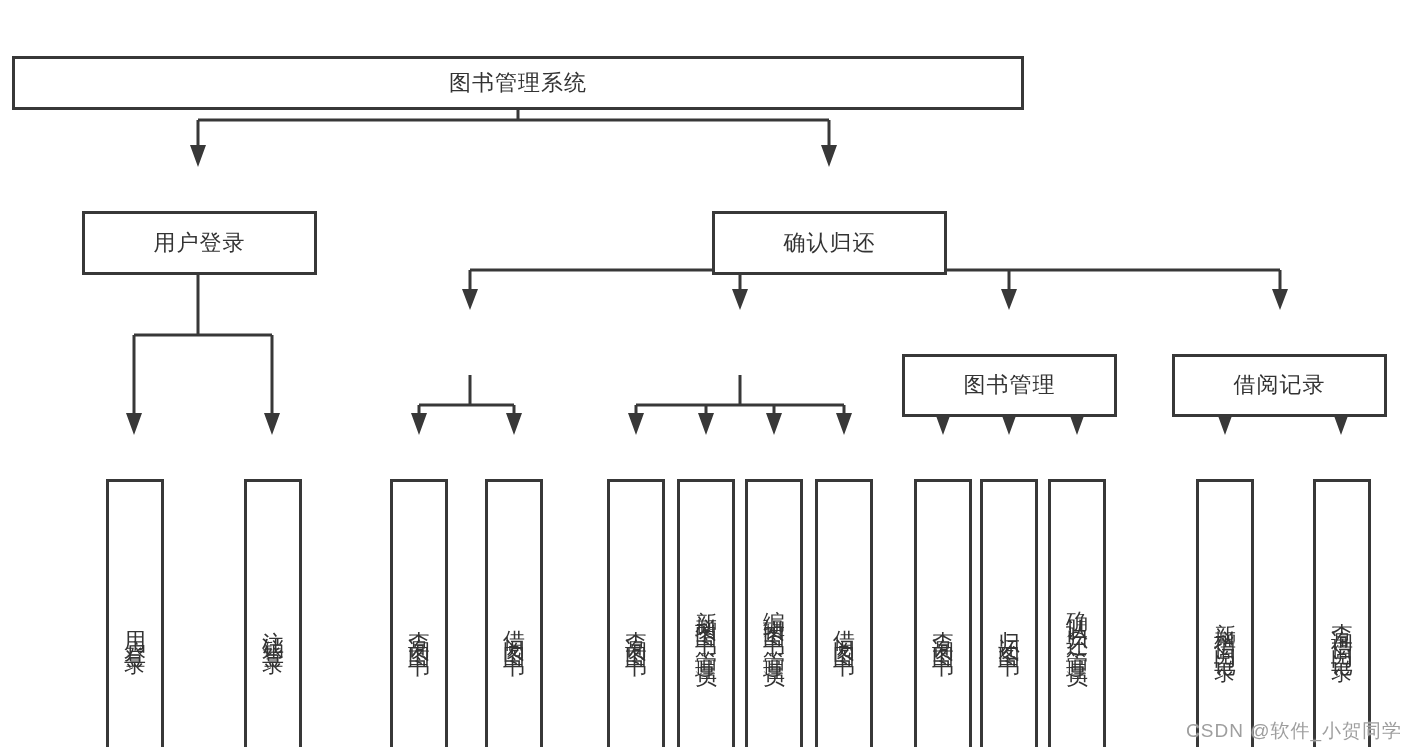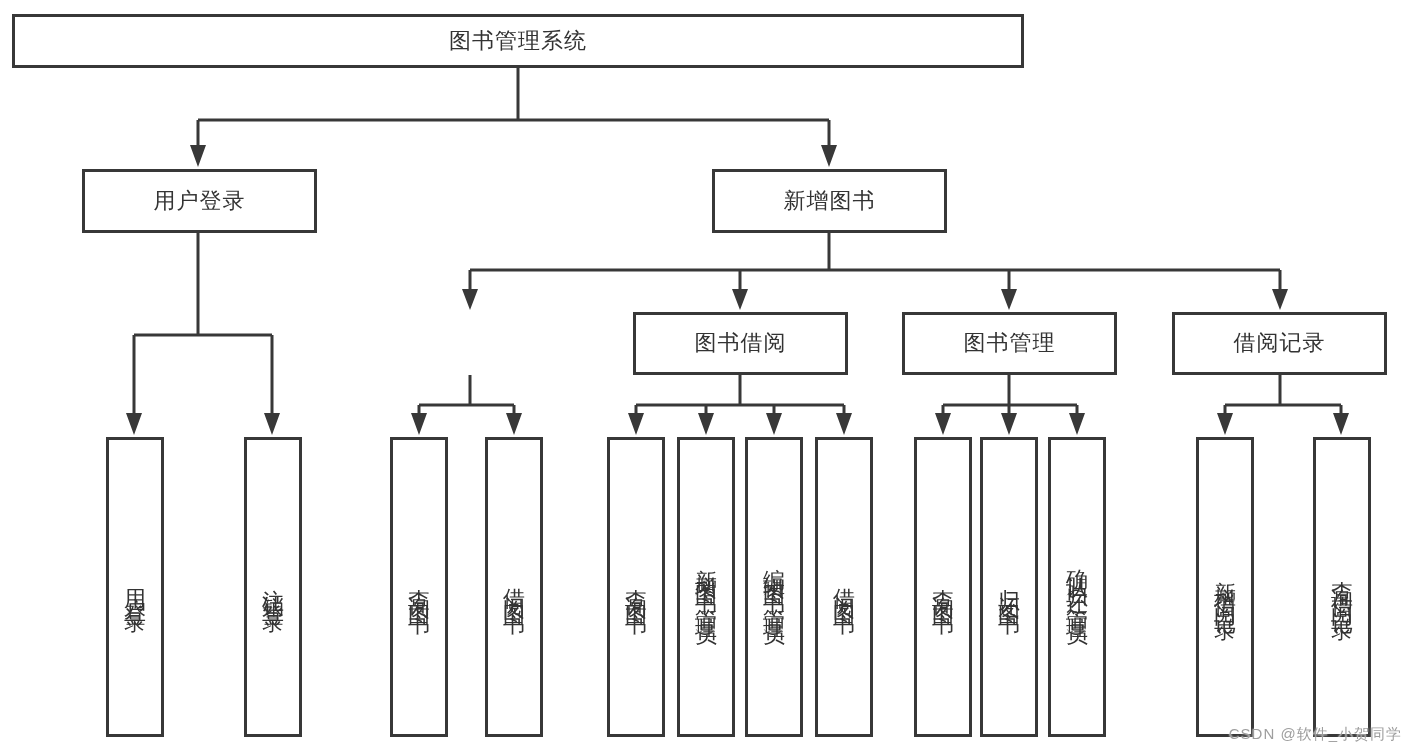--- a/index.html
+++ b/index.html
@@ -28,31 +28,32 @@
     border: 3px solid #383838;
     background: #ffffff;
     color: #333333;
     display: flex;
     align-items: center;
     justify-content: center;
     font-size: 22px;
     letter-spacing: 1px;
     text-align: center;
     line-height: 1.2;
+    margin-top: 42px;
   }
   .node.v {
     writing-mode: vertical-rl;
     letter-spacing: 8px;
     line-height: 1;
   }
   .watermark {
     position: absolute;
     right: 3px;
     bottom: 3px;
-    font-size: 15px;
+    font-size: 19px;
     color: #9e9e9e;
     letter-spacing: 1px;
     text-shadow: 0 0 2px #ffffff;
     white-space: nowrap;
   }
 </style>
 </head>
 <body>
 
 <div class="canvas">
@@ -87,23 +88,22 @@
         M1001 413 H1017 L1009 435 Z
         M1069 413 H1085 L1077 435 Z
         M1217 413 H1233 L1225 435 Z
         M1333 413 H1349 L1341 435 Z"></path>
     </g>
   </svg>
 
   <div class="node h" style="left:12px; top:14px; width:1012px; height:54px">图书管理系统</div>
 
   <div class="node h" style="left:82px; top:169px; width:235px; height:64px">用户登录</div>
-  <div class="node h" style="left:712px; top:169px; width:235px; height:64px">新增图书</div>
+  <div class="node h" style="left:712px; top:169px; width:235px; height:64px">确认归还</div>
 
-  <div class="node h" style="left:633px; top:312px; width:215px; height:63px">图书借阅</div>
   <div class="node h" style="left:902px; top:312px; width:215px; height:63px">图书管理</div>
   <div class="node h" style="left:1172px; top:312px; width:215px; height:63px">借阅记录</div>
 
   <div class="node v" style="left:106px; top:437px; width:58px; height:300px">用户登录</div>
   <div class="node v" style="left:244px; top:437px; width:58px; height:300px">注销登录</div>
 
   <div class="node v" style="left:390px; top:437px; width:58px; height:300px">查询图书</div>
   <div class="node v" style="left:485px; top:437px; width:58px; height:300px">借阅图书</div>
 
   <div class="node v" style="left:607px; top:437px; width:58px; height:300px">查询图书</div>

